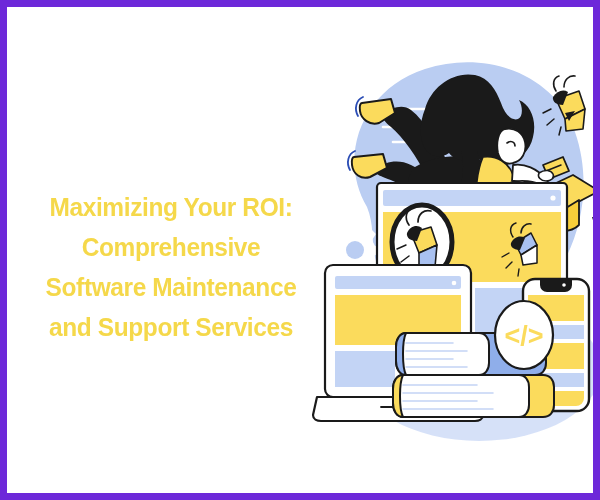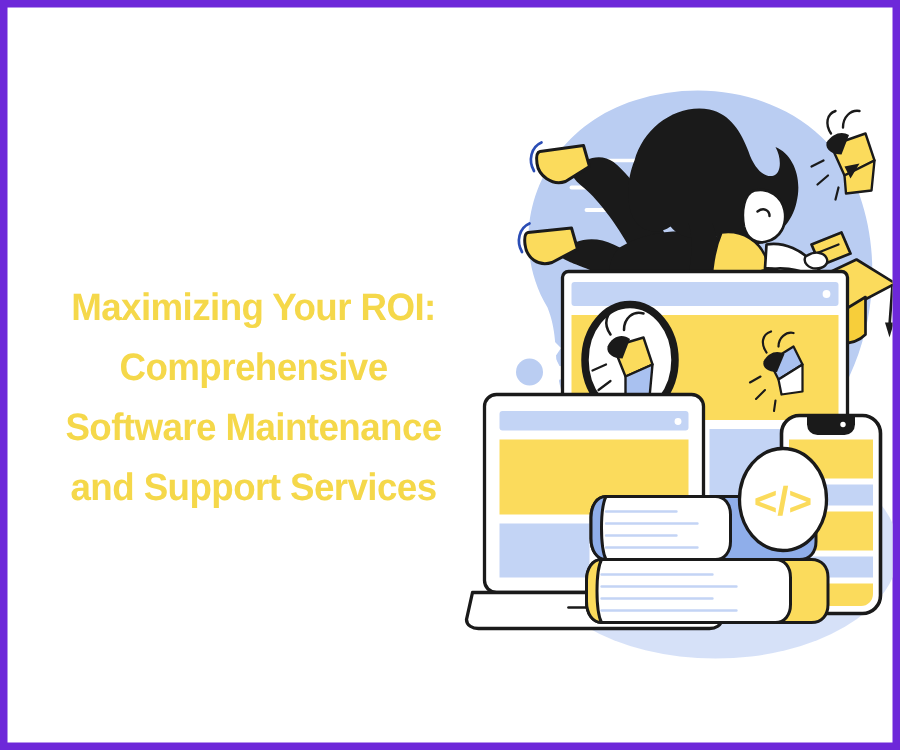--- a/index.html
+++ b/index.html
@@ -13,21 +13,21 @@
   }
 
   
   .banner {
     position: relative;
     width: 600px;
     height: 500px;
     background: #ffffff;
     overflow: hidden;
     box-sizing: border-box;
-    border: 5px solid #6d28d9;
+    border: 7px solid #6d28d9;
   }
 
   
   .headline {
     position: absolute;
     left: 18px;
     top: 180px;
     width: 292px;
     text-align: center;
     z-index: 40;

